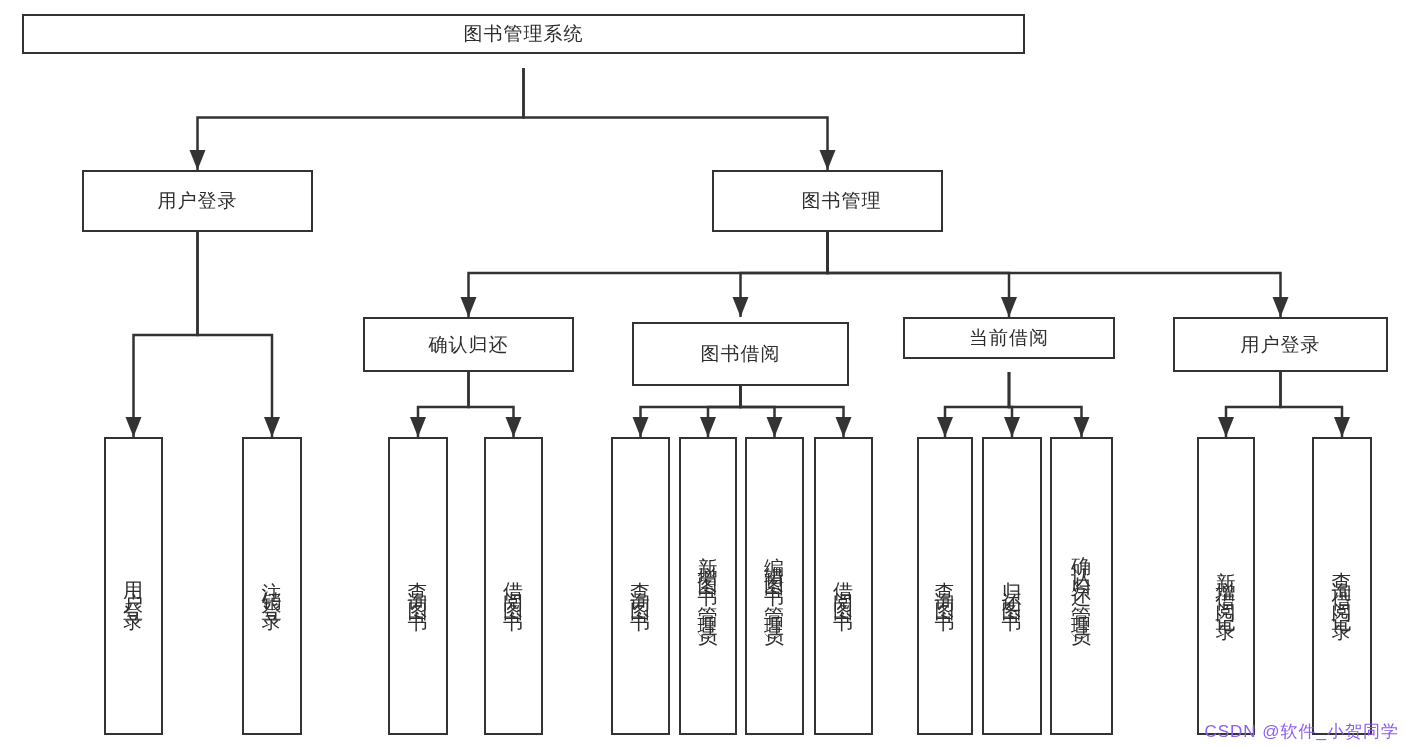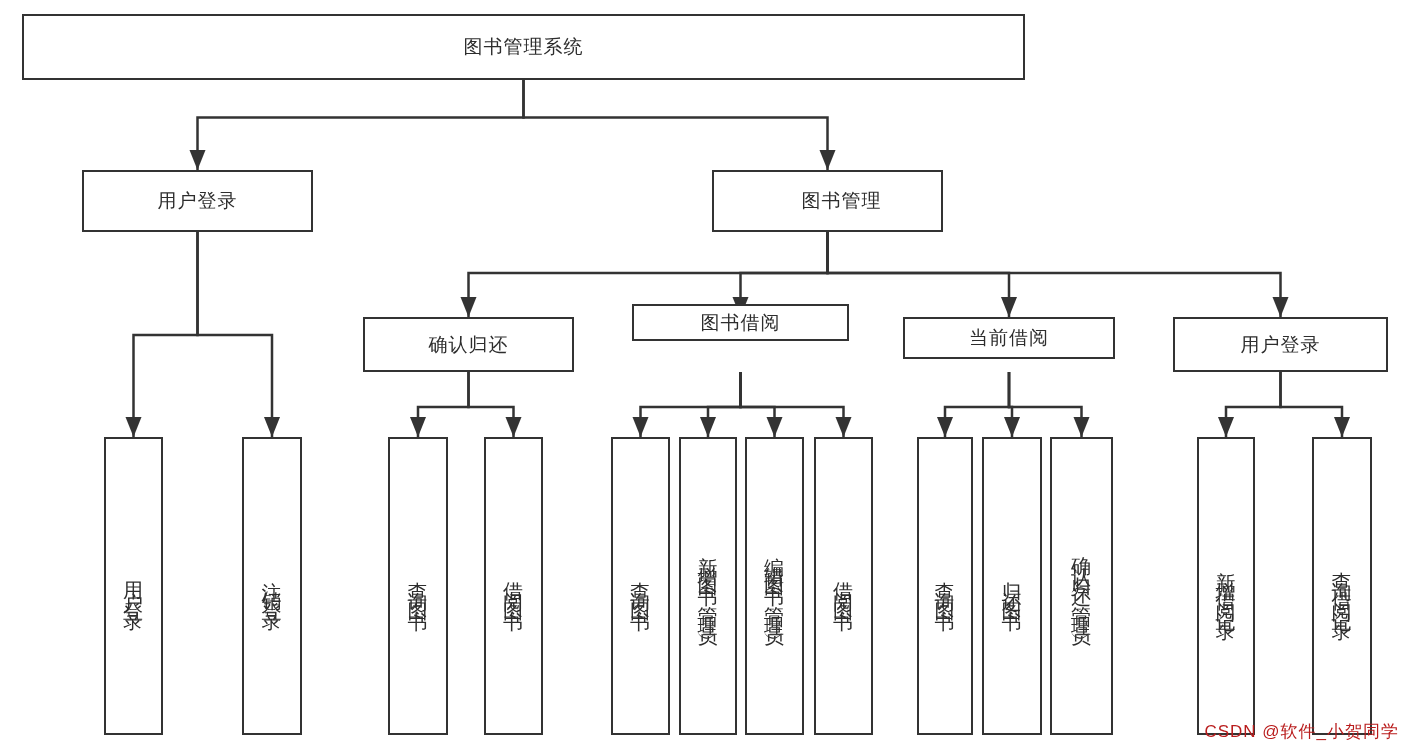--- a/index.html
+++ b/index.html
@@ -32,25 +32,25 @@
   .root-node { font-size: 19px; letter-spacing: 1px; }
   .v-node span {
     writing-mode: vertical-rl;
     text-orientation: mixed;
     font-size: 20px;
     letter-spacing: 10px;
     line-height: 1;
     white-space: nowrap;
   }
   
-  .n-root  { left: 22px;  top: 14px;  width: 1003px; height: 66px; }
+  .n-root  { left: 22px;  top: 14px;  width: 1003px; height: 40px; }
   .n-l2-0  { left: 82px;  top: 170px; width: 231px;  height: 62px; }
   .n-l2-1  { left: 712px; top: 170px; width: 231px;  height: 62px; padding-left: 28px; }
   .n-l3-0  { left: 363px;  top: 317px; width: 211px; height: 55px; }
-  .n-l3-1  { left: 632px;  top: 304px; width: 217px; height: 37px; }
+  .n-l3-1  { left: 632px;  top: 322px; width: 217px; height: 64px; }
   .n-l3-2  { left: 903px;  top: 317px; width: 212px; height: 42px; }
   .n-l3-3  { left: 1173px; top: 317px; width: 215px; height: 55px; }
   .leaf { top: 437px; height: 298px; }
   .n-lf-0  { left: 104px;  width: 59px; }
   .n-lf-1  { left: 242px;  width: 60px; }
   .n-lf-2  { left: 388px;  width: 60px; }
   .n-lf-3  { left: 484px;  width: 59px; }
   .n-lf-4  { left: 611px;  width: 59px; }
   .n-lf-5  { left: 679px;  width: 58px; }
   .n-lf-6  { left: 745px;  width: 59px; }
@@ -58,21 +58,21 @@
   .n-lf-8  { left: 917px;  width: 56px; }
   .n-lf-9  { left: 982px;  width: 60px; }
   .n-lf-10 { left: 1050px; width: 63px; }
   .n-lf-11 { left: 1197px; width: 58px; }
   .n-lf-12 { left: 1312px; width: 60px; }
   #watermark {
     position: absolute;
     right: 6px;
     bottom: 4px;
     font-size: 17px;
-    color: #b91c1c;
+    color: #8b5cf6;
     letter-spacing: 1px;
     z-index: 5;
   }
 </style>
 </head>
 <body>
 
 <div id="canvas">
 
   <svg id="connectors" viewBox="0 0 1405 747" xmlns="http://www.w3.org/2000/svg">

